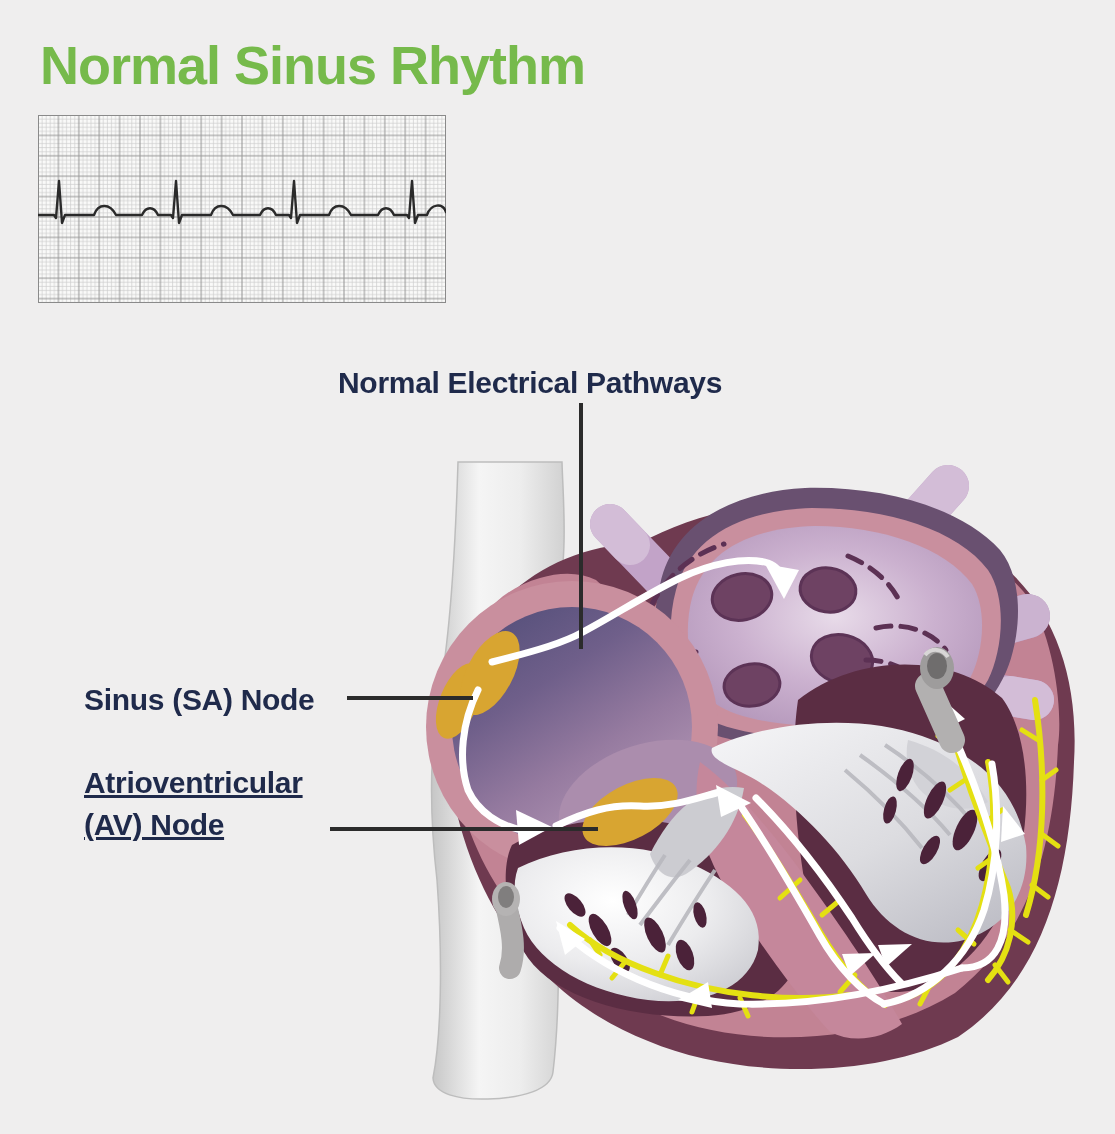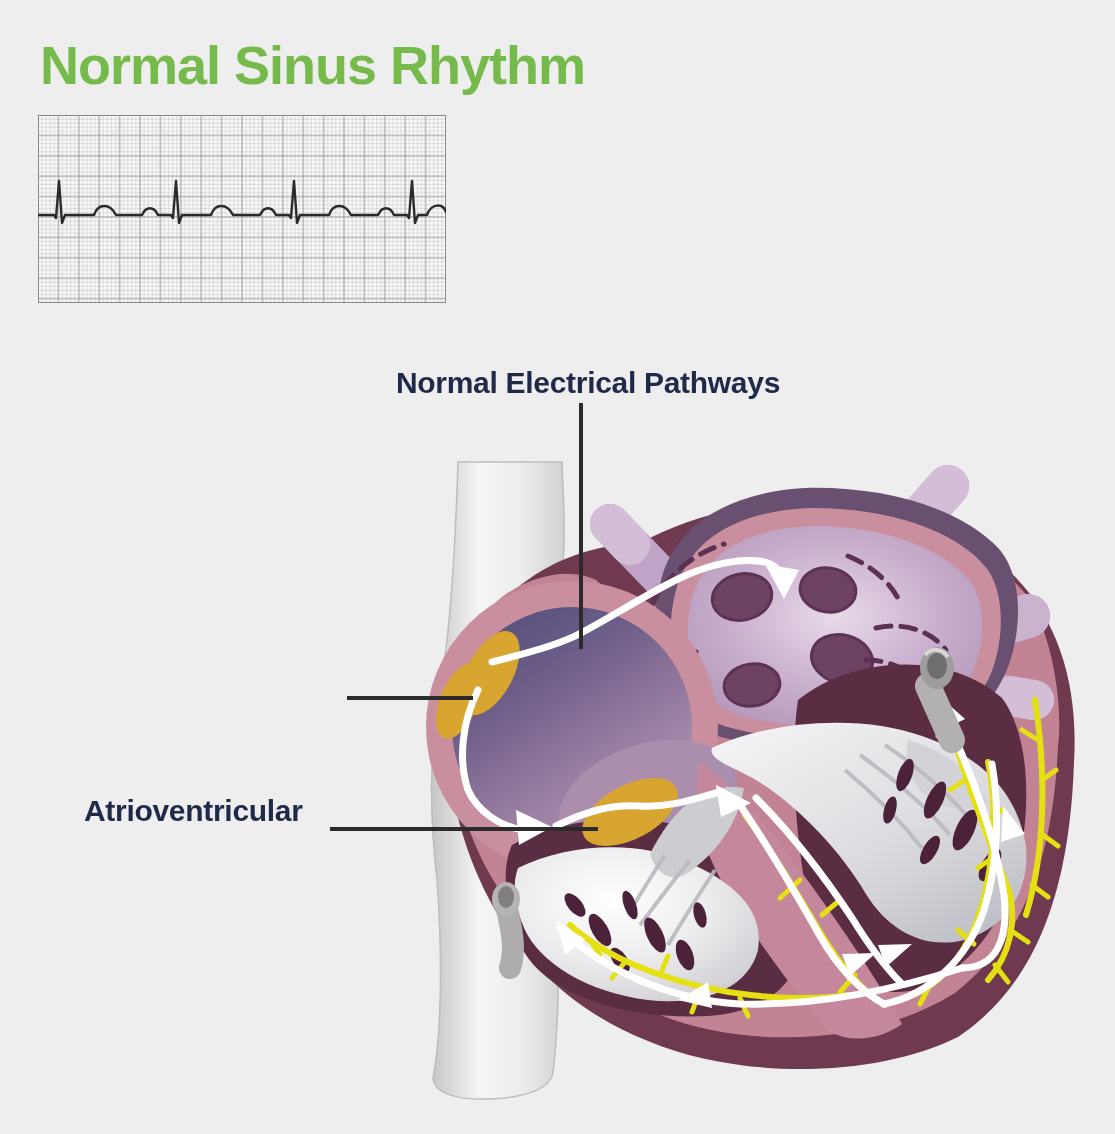--- a/index.html
+++ b/index.html
@@ -17,21 +17,21 @@
     color:#76ba4b;white-space:nowrap;text-align:right;
   }
   .ecg-strip{
     position:absolute;left:38px;top:115px;width:408px;height:188px;
   }
   .heart-svg{position:absolute;left:0;top:0;width:1115px;height:1134px;}
   .annotation{
     position:absolute;color:#1f2a4b;font-weight:700;
     font-size:30px;letter-spacing:-0.3px;line-height:42px;
   }
-  .annotation.center{text-align:center;}
+  .annotation.center{text-align:left;}
   .pointer{position:absolute;background:#2b2b2b;}
   .pointer.v{width:4px;}
   .pointer.h{height:4px;}
 </style>
 </head>
 <body>
 
 <div class="canvas">
 
   <div class="page-title">Normal Sinus Rhythm</div>
@@ -262,20 +262,24 @@
       <ellipse cx="506" cy="899" rx="14" ry="17" fill="#b5b3b3"></ellipse>
       <ellipse cx="506" cy="897" rx="8" ry="11" fill="#807e7e"></ellipse>
     </g>
   </svg>
 
   <div class="annotation center" style="left:338px;top:362px;width:500px;">
     <span>Normal Electrical Pathways</span>
   </div>
   <div class="pointer v" style="left:579px;top:403px;height:246px;"></div>
 
+  <div class="annotation" style="left:84px;top:679px;">
+    <span>Sinus (SA) Node</span>
+  </div>
   <div class="pointer h" style="left:347px;top:696px;width:126px;"></div>
 
-  <div class="annotation" style="left:84px;top:790px;">
+  <div class="annotation" style="left:84px;top:762px;text-decoration:underline;">
     <span style="display:block;">Atrioventricular</span>
+    <span style="display:block;">(AV) Node</span>
   </div>
   <div class="pointer h" style="left:330px;top:827px;width:268px;"></div>
 
 </div>
 
 </body></html>

